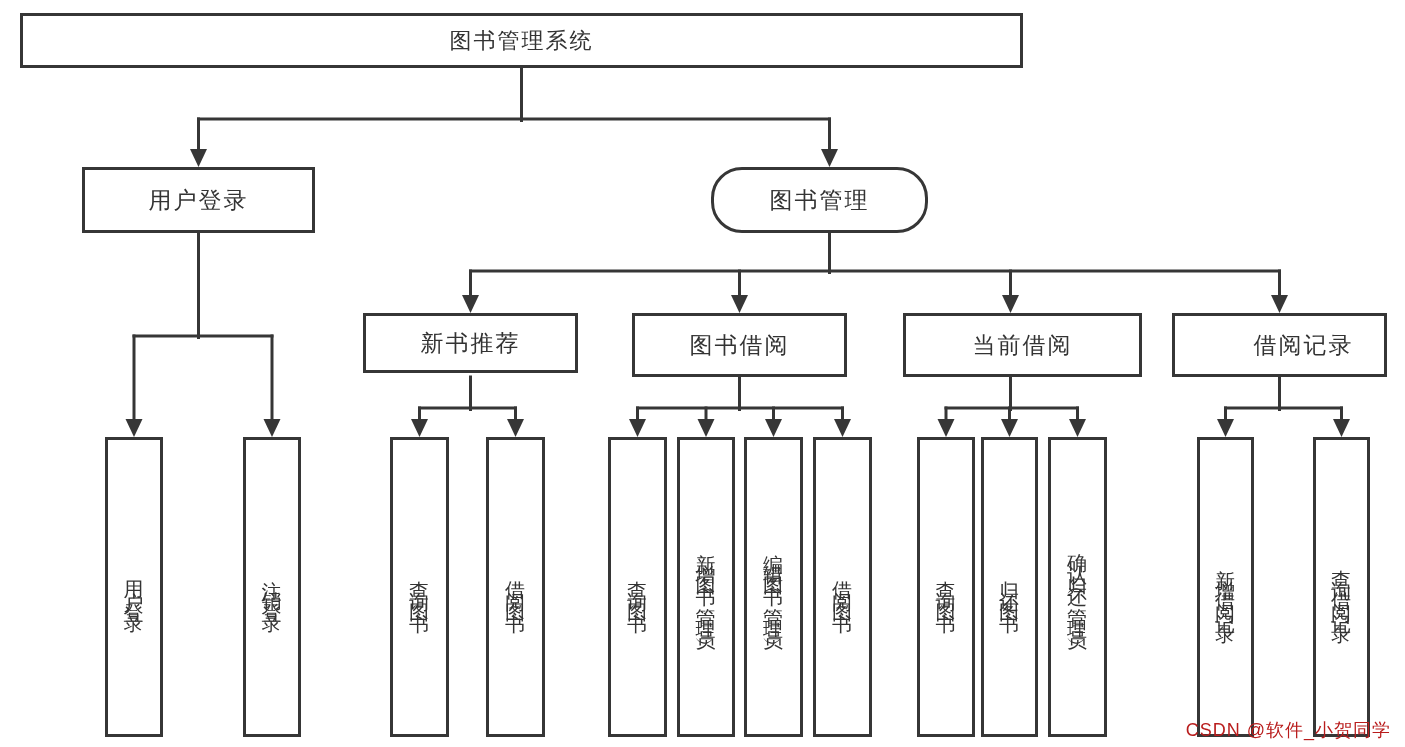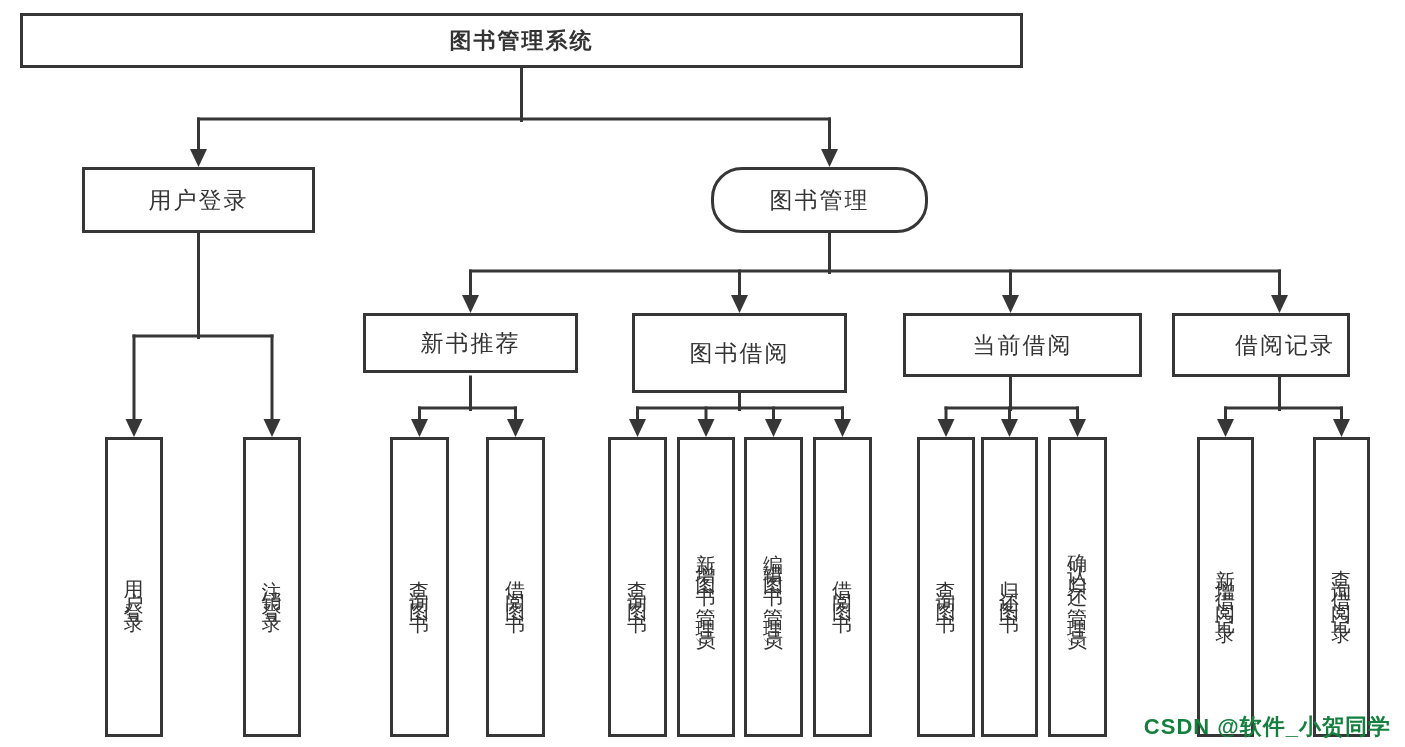--- a/index.html
+++ b/index.html
@@ -20,37 +20,36 @@
     position: absolute;
     box-sizing: border-box;
     border: 3px solid #363636;
     background: #ffffff;
     display: flex;
     align-items: center;
     justify-content: center;
     color: #333333;
   }
   .hbox { font-size: 23px; letter-spacing: 2px; white-space: nowrap; }
-  .root-box { font-size: 22px; font-weight: bold; }
+  .root-box { font-size: 22px; }
   .vbox { font-size: 20px; }
   .vtext {
     writing-mode: vertical-rl;
     line-height: 1;
     letter-spacing: 11px;
     white-space: nowrap;
   }
   #watermark {
     position: absolute;
     right: 14px;
     bottom: 5px;
-    font-size: 22px;
-    color: #15803d;
+    font-size: 18px;
+    color: #b91c1c;
     letter-spacing: 1px;
     white-space: nowrap;
-    font-weight: bold;
   }
 </style>
 </head>
 <body>
 
 <div id="stage">
 
   <svg id="connectors" viewBox="0 0 1405 747" xmlns="http://www.w3.org/2000/svg">
     <g stroke="#363636" stroke-width="3" fill="none" stroke-linecap="square">
 
@@ -127,27 +126,27 @@
   <div class="node hbox" style="left:82px; top:167px; width:233px; height:66px;">
     <span>用户登录</span>
   </div>
   <div class="node hbox" style="left:711px; top:167px; width:217px; height:66px;border-radius:31px;">
     <span>图书管理</span>
   </div>
 
   <div class="node hbox" style="left:363px; top:313px; width:215px; height:60px;">
     <span>新书推荐</span>
   </div>
-  <div class="node hbox" style="left:632px; top:313px; width:215px; height:80px;">
+  <div class="node hbox" style="left:632px; top:313px; width:215px; height:64px;">
     <span>图书借阅</span>
   </div>
   <div class="node hbox" style="left:903px; top:313px; width:239px; height:64px;">
     <span>当前借阅</span>
   </div>
-  <div class="node hbox" style="left:1172px; top:313px; width:178px; height:64px;padding-left:48px;">
+  <div class="node hbox" style="left:1172px; top:313px; width:215px; height:64px;padding-left:48px;">
     <span>借阅记录</span>
   </div>
 
   <div class="node vbox" style="left:105px; top:437px; width:58px; height:300px;">
     <span class="vtext">用户登录</span>
   </div>
   <div class="node vbox" style="left:243px; top:437px; width:58px; height:300px;">
     <span class="vtext">注销登录</span>
   </div>
 

